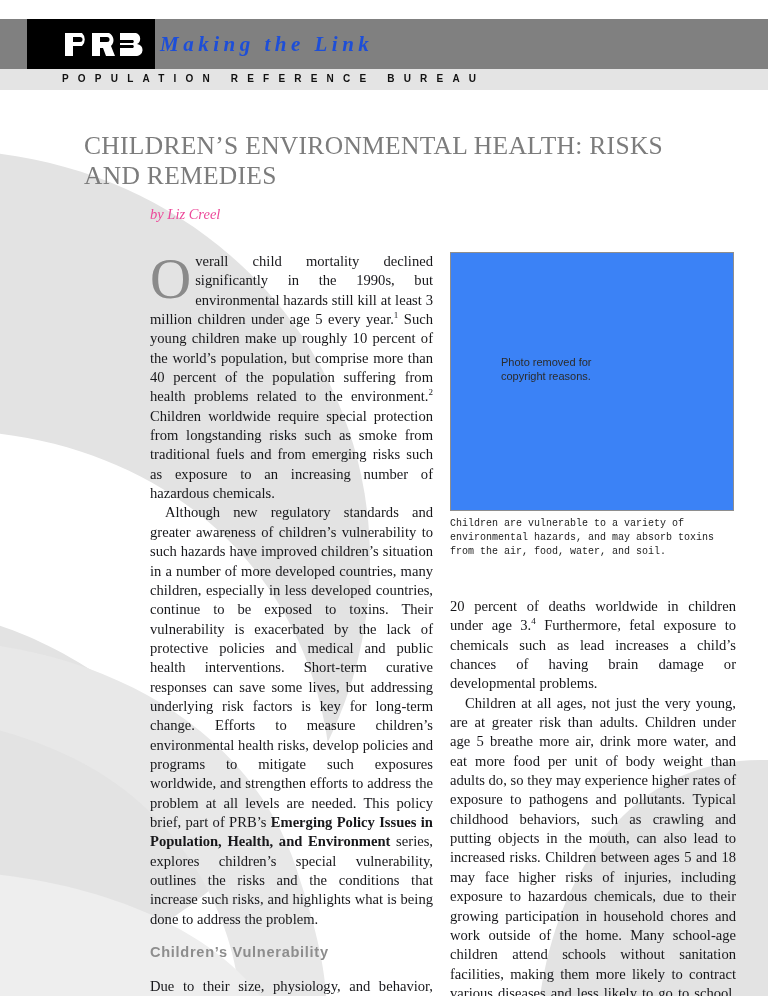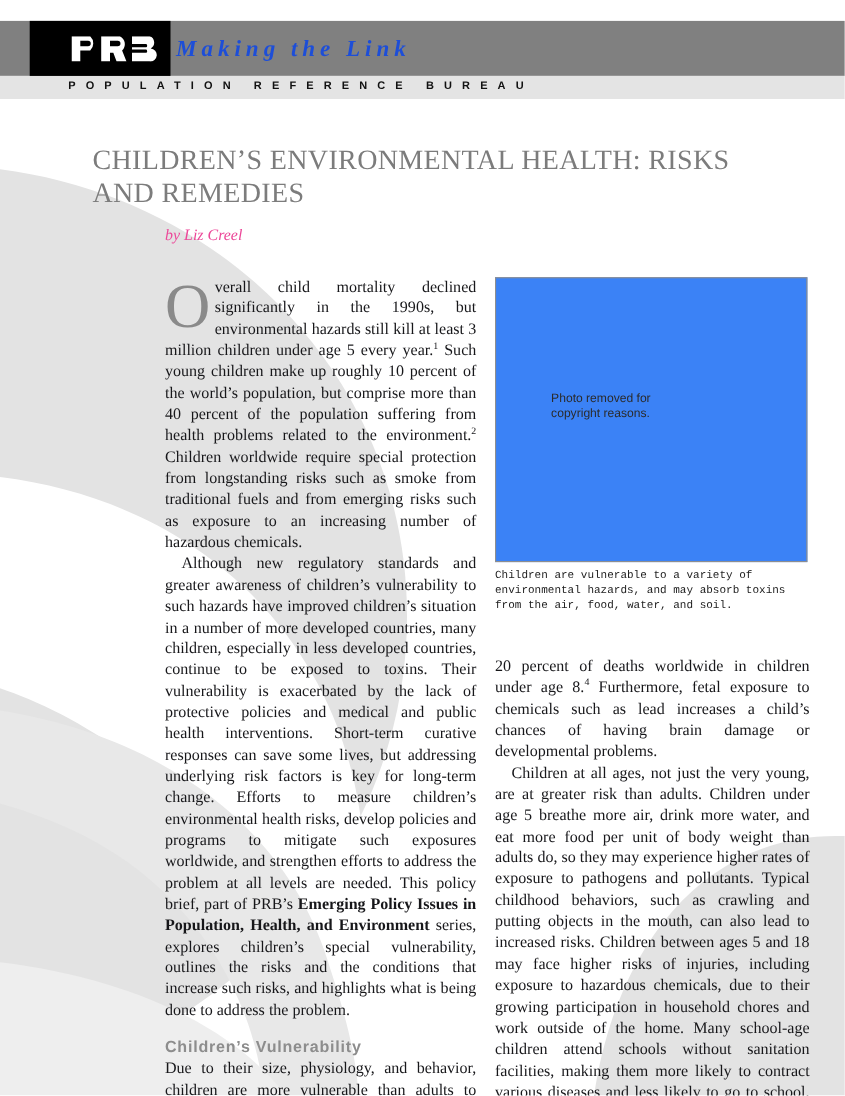--- a/index.html
+++ b/index.html
@@ -134,21 +134,21 @@
     line-height: 0;
   }
   .bold-series { font-weight: bold; font-family: Liberation Serif, serif; }
 
   .section-heading {
     color: #8d8d8d;
     font-family: "Liberation Sans", "DejaVu Sans", sans-serif;
     font-weight: bold;
     font-size: 14.6px;
     letter-spacing: 0.7px;
-    margin: 14px 0 0 0;
+    margin: 14px 0 15px 0;
     text-align: left;
   }
 
   
   #photo-box {
     position: absolute;
     left: 450px; top: 252px;
     width: 284px; height: 259px;
     background: #3b82f6;
     border: 1.2px solid #8e8e8e;
@@ -230,15 +230,15 @@
   <p style="text-indent:0"><span>Due to their size, physiology, and behavior, children are more vulnerable than adults to environmental hazards. Children are more heavily exposed to toxins in proportion to their body weight, and have more years of life ahead of them in which they may suffer long-term effects from early exposure.</span></p>
 </div>
 
 <div id="photo-box">
   <div id="photo-placeholder-text">Photo removed for
 copyright reasons.</div>
 </div>
 <div id="photo-caption">Children are vulnerable to a variety of environmental hazards, and may absorb toxins from the air, food, water, and soil.</div>
 
 <div id="col-right" class="col">
-  <p><span>20 percent of deaths worldwide in children under age 8.</span><sup>4</sup><span> Furthermore, fetal exposure to chemicals such as lead increases a child’s chances of having brain damage or developmental problems.</span></p>
+  <p><span>20 percent of deaths worldwide in children under age 3.</span><sup>4</sup><span> Furthermore, fetal exposure to chemicals such as lead increases a child’s chances of having brain damage or developmental problems.</span></p>
   <p>Children at all ages, not just the very young, are at greater risk than adults. Children under age 5 breathe more air, drink more water, and eat more food per unit of body weight than adults do, so they may experience higher rates of exposure to pathogens and pollutants. Typical childhood behaviors, such as crawling and putting objects in the mouth, can also lead to increased risks. Children between ages 5 and 18 may face higher risks of injuries, including exposure to hazardous chemicals, due to their growing participation in household chores and work outside of the home. Many school-age children attend schools without sanitation facilities, making them more likely to contract various diseases and less likely to go to school. According to</p>
 </div>
 
 </body></html>

